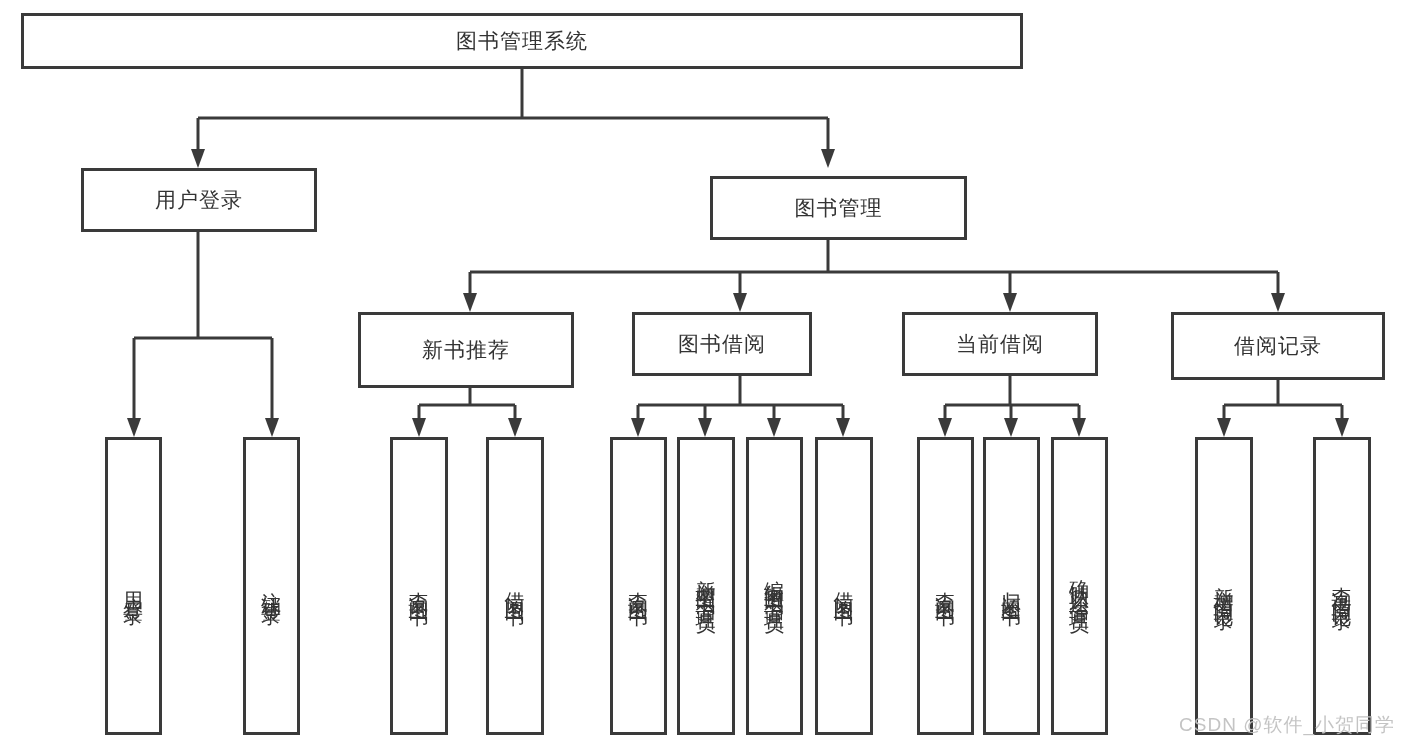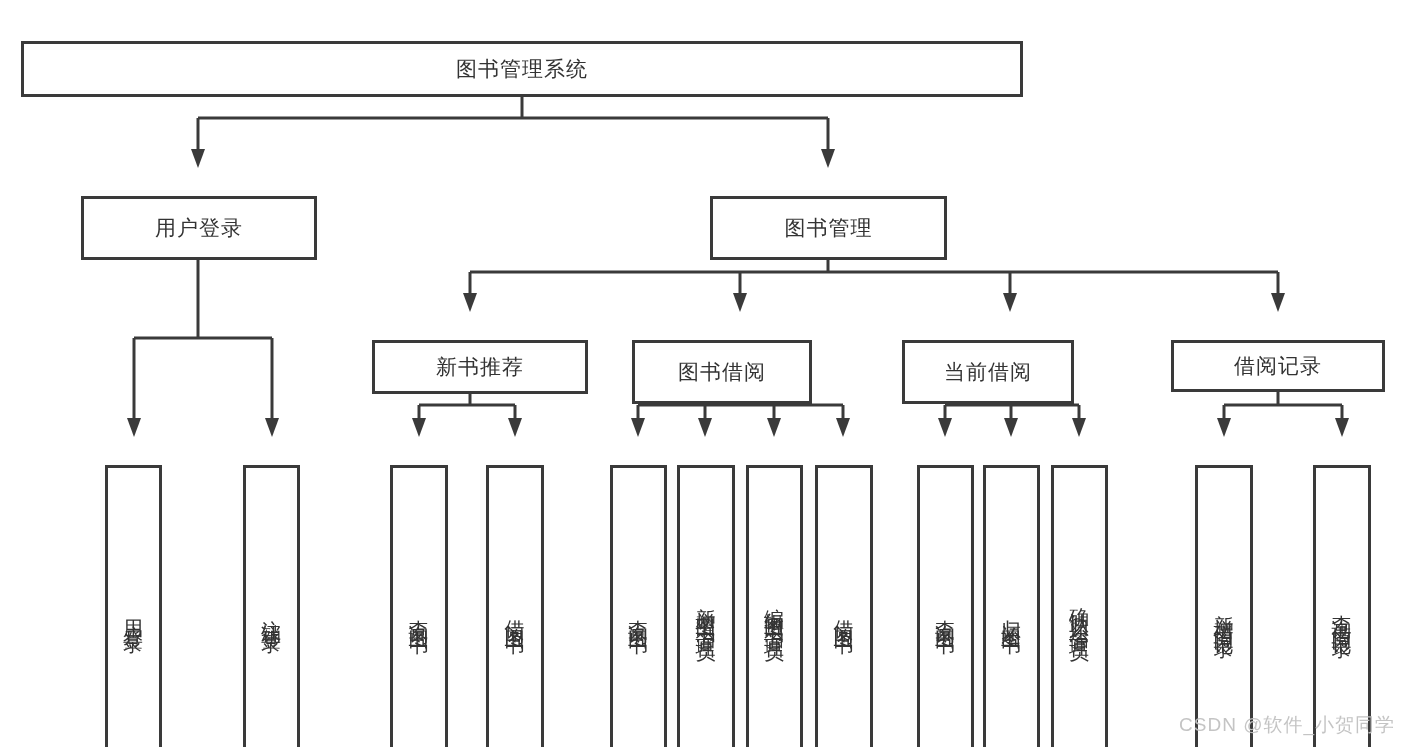--- a/index.html
+++ b/index.html
@@ -16,21 +16,20 @@
     box-sizing:border-box;
     background:#ffffff;
     border:3px solid #3a3a3a;
     display:flex;
     align-items:center;
     justify-content:center;
     color:#333333;
     font-size:21px;
     z-index:2;
     letter-spacing:1px;
-    margin-top:28px;
   }
   .box.vert{
     writing-mode:vertical-rl;
     text-orientation:mixed;
     letter-spacing:5px;
     font-size:20px;
     line-height:1;
     padding:6px 0;
   }
   #watermark{
@@ -111,26 +110,26 @@
       <polygon points="1004,418 1018,418 1011,437"></polygon>
       <polygon points="1072,418 1086,418 1079,437"></polygon>
       <polygon points="1217,418 1231,418 1224,437"></polygon>
       <polygon points="1335,418 1349,418 1342,437"></polygon>
     </g>
   </svg>
 
   <div class="box" style="left:21px;top:13px;width:1002px;height:56px">图书管理系统</div>
 
   <div class="box" style="left:81px;top:168px;width:236px;height:64px">用户登录</div>
-  <div class="box" style="left:710px;top:168px;width:237px;height:64px">图书管理</div>
+  <div class="box" style="left:710px;top:176px;width:257px;height:64px">图书管理</div>
 
-  <div class="box" style="left:372px;top:312px;width:216px;height:54px">新书推荐</div>
+  <div class="box" style="left:358px;top:312px;width:216px;height:76px">新书推荐</div>
   <div class="box" style="left:632px;top:312px;width:180px;height:64px">图书借阅</div>
-  <div class="box" style="left:902px;top:312px;width:172px;height:64px">当前借阅</div>
-  <div class="box" style="left:1171px;top:312px;width:214px;height:52px">借阅记录</div>
+  <div class="box" style="left:902px;top:312px;width:196px;height:64px">当前借阅</div>
+  <div class="box" style="left:1171px;top:312px;width:214px;height:68px">借阅记录</div>
 
   <div class="box vert" style="left:105px;top:437px;width:57px;height:298px">用户登录</div>
   <div class="box vert" style="left:243px;top:437px;width:57px;height:298px">注销登录</div>
 
   <div class="box vert" style="left:390px;top:437px;width:58px;height:298px">查询图书</div>
   <div class="box vert" style="left:486px;top:437px;width:58px;height:298px">借阅图书</div>
 
   <div class="box vert" style="left:610px;top:437px;width:57px;height:298px">查询图书</div>
   <div class="box vert" style="left:677px;top:437px;width:58px;height:298px">新增图书（管理员）</div>
   <div class="box vert" style="left:746px;top:437px;width:57px;height:298px">编辑图书（管理员）</div>

